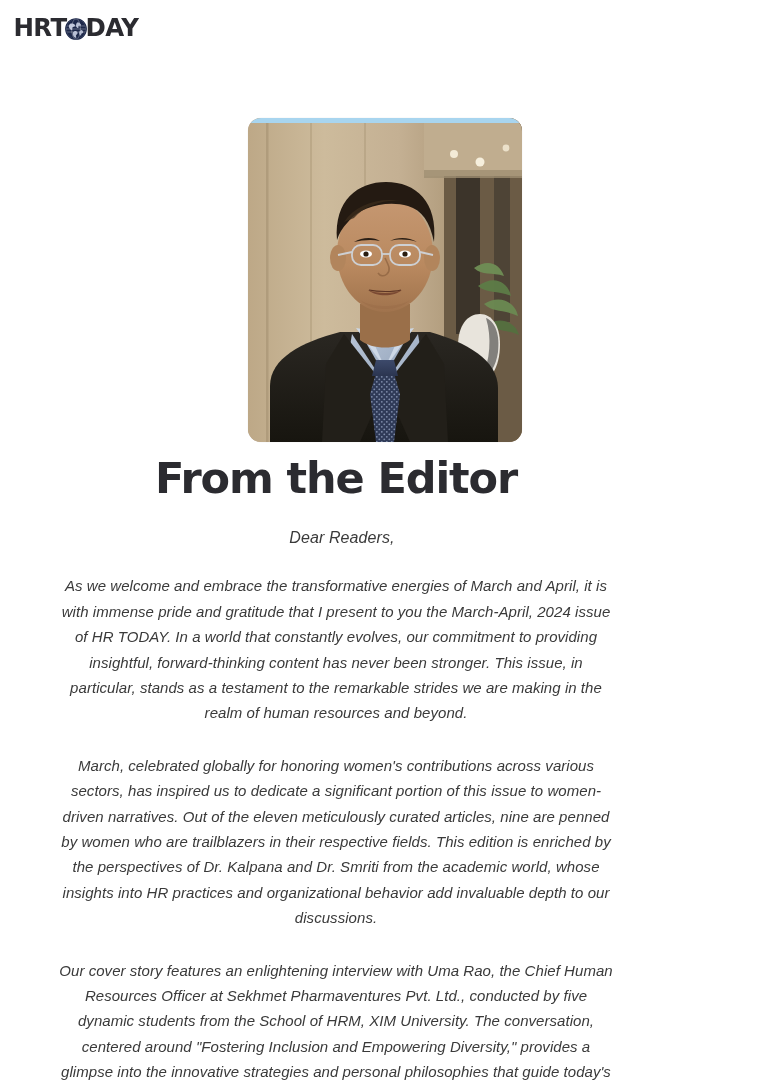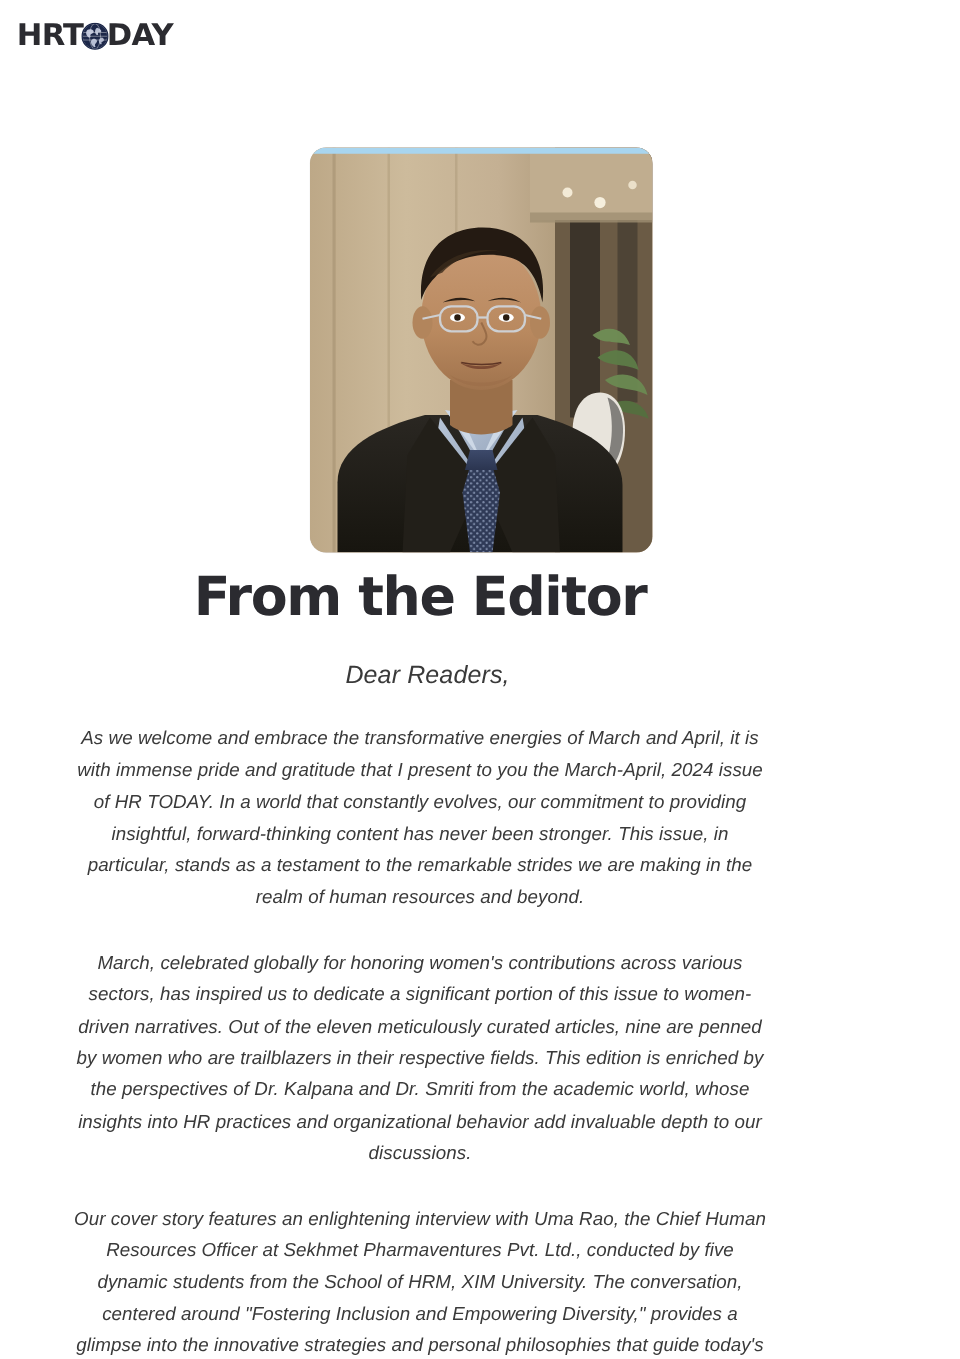--- a/index.html
+++ b/index.html
@@ -89,21 +89,21 @@
     line-height: 1.1;
     letter-spacing: -1.1px;
     color: #2b2b30;
     margin: 0;
     padding: 0 40px 0 40px;
   }
   .salutation {
     font-family: "Liberation Sans", sans-serif;
     font-style: italic;
     font-weight: normal;
-    font-size: 20px;
+    font-size: 16px;
     color: #3a3a3a;
     margin: 27px 0 0 0;
     letter-spacing: 0.1px;
     padding-left: 12px;
   }
   .paragraphs {
     margin: 0;
     padding: 0 57px;
   }
   .para {

